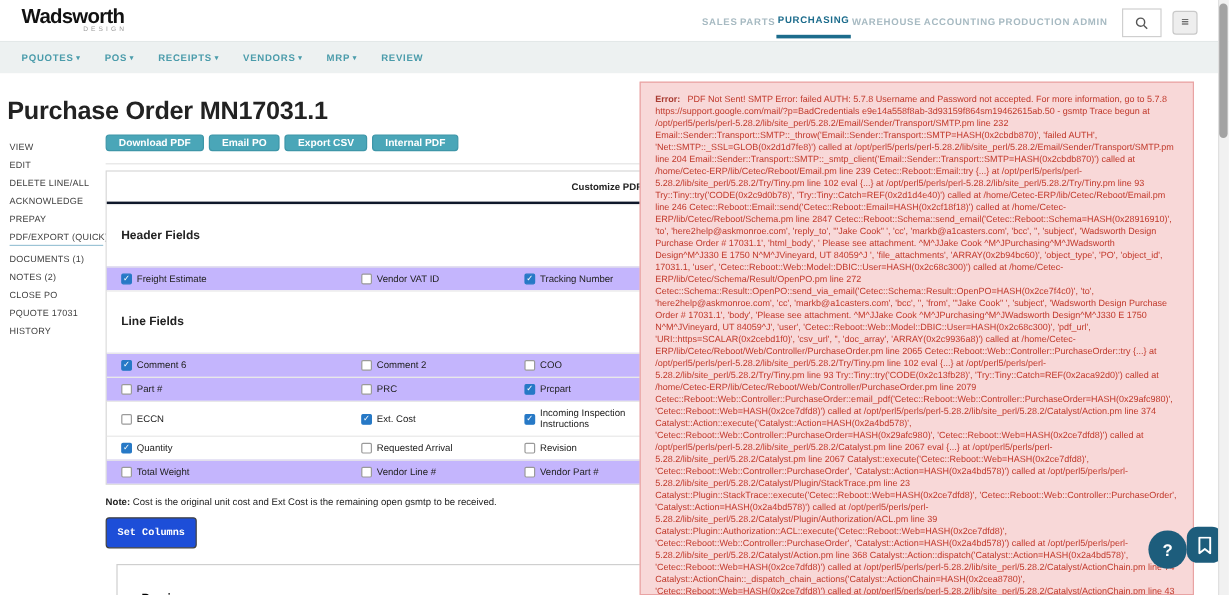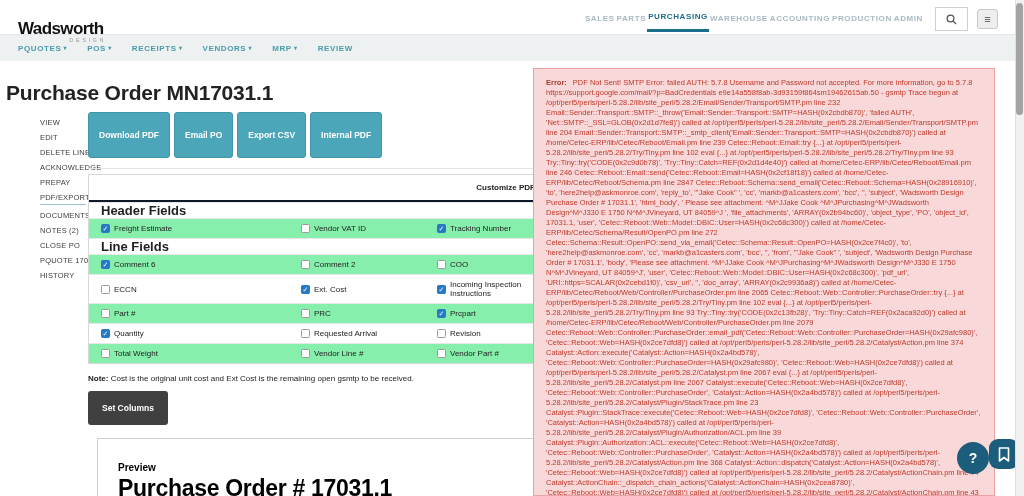--- a/index.html
+++ b/index.html
@@ -1,21 +1,21 @@
 <!DOCTYPE html>
 <html><head>
 <meta charset="utf-8">
 <style>
   * { margin:0; padding:0; box-sizing:border-box; }
   html,body { width:1024px; height:496px; overflow:hidden; background:#fff;
     font-family:"Liberation Sans", sans-serif; }
 
   
   .header { position:relative; height:34px; background:#fff; }
-  .logo { position:absolute; left:18px; top:20px; width:90px; }
+  .logo { position:absolute; left:18px; top:5px; width:90px; }
   .logo-name { font-size:17px; font-weight:bold; color:#111; letter-spacing:-0.6px; line-height:17px; }
   .logo-sub { font-size:5.5px; color:#9a9a9a; letter-spacing:2.6px; text-align:right; margin-top:0px; padding-right:2px; }
   .topnav { position:absolute; right:100px; top:0; height:34px; display:flex; align-items:center; }
   .topnav-item { font-size:8px; font-weight:bold; letter-spacing:0.6px; color:#a7bac2; text-transform:uppercase;
     padding:10px 1px 8px; cursor:pointer; }
   .topnav-item.active { color:#1c6c8c; border-bottom:3px solid #1c6c8c; }
   .searchbox { position:absolute; left:935px; top:7px; width:33px; height:24px; background:#fff;
     border:1px solid #cfcfcf; display:flex; align-items:center; justify-content:center; }
   .hamburger { position:absolute; left:977px; top:9px; width:21px; height:20px; background:#eee;
     border:1px solid #c9c9c9; border-radius:3px; color:#444; font-size:11px; line-height:18px; text-align:center; }
@@ -23,43 +23,43 @@
   
   .subnav { height:27px; background:#edf1f1; border-top:1px solid #e3e8e8; display:flex; align-items:center;
     padding-left:18px; gap:20px; }
   .subnav-item { font-size:8px; font-weight:bold; letter-spacing:0.6px; color:#4b9cab; text-transform:uppercase; cursor:pointer; }
   .subnav-item .caret { font-size:6px; vertical-align:1px; }
 
   
   .page-title { margin:20px 0 0 6px; font-size:21px; font-weight:bold; color:#222; letter-spacing:-0.2px; }
 
   .sidebar { position:absolute; left:8px; top:118px; width:78px; }
-  .sidebar-item { font-size:7.5px; color:#3d3d3d; margin-bottom:6px; letter-spacing:0.2px; cursor:pointer; white-space:nowrap;margin-left:32px; }
+  .sidebar-item { font-size:7.5px; color:#3d3d3d; margin-bottom:6px; letter-spacing:0.2px; cursor:pointer; white-space:nowrap; }
   .sidebar-item.active { padding-bottom:2px; border-bottom:1px solid #9cc4d6; }
 
   .main { position:absolute; left:88px; top:112px; width:460px; }
   .btn-row { display:flex; gap:4px; }
   .btn-teal { background:#4aa6b8; border:1px solid #3e96a8; color:#fff; font-weight:bold; font-size:8.5px;
-    padding:17px 10px; border-radius:3px; cursor:pointer; font-family:inherit; }
+    padding:1px 10px; border-radius:3px; cursor:pointer; font-family:inherit; }
   .rule { border:none; border-top:1px solid #e4e4e4; margin:10px 0 5px; }
 
   .panel { border:1px solid #d8d8d8; background:#fff; }
   .panel-header { font-size:8px; font-weight:bold; color:#222; padding:8px 12px; border-bottom:2px solid #0f172a;text-align:right; }
-  .sec-title { font-size:13px; font-weight:bold; color:#222; padding:0 12px; border-top:1px solid #e8e8e8; background:#fff; }
+  .sec-title { font-size:10px; font-weight:bold; color:#222; padding:20px 12px; border-top:1px solid #e8e8e8; background:#fff; }
   .field-row { display:grid; grid-template-columns:200px 136px 1fr; padding:5px 12px; border-top:1px solid #e8e8e8; }
-  .field-row.striped { background:#86efac; }
+  .field-row.striped { background:#c4b5fd; }
   .field { display:flex; align-items:center; gap:4px; font-size:8px; color:#222; }
   .cb { width:9px; height:9px; border:1px solid #9a9a9a; border-radius:1.5px; background:#fff; flex:0 0 auto;
     display:flex; align-items:center; justify-content:center; cursor:pointer; }
   .cb.checked { background:#2779c6; border-color:#2779c6; color:#fff; font-size:7px; line-height:7px; }
   .cb.checked::after { content:"✓"; }
 
   .note { font-size:8px; color:#222; margin:10px 0 8px; }
-  .btn-orange { background:#404040; border:5px solid #404040; color:#fff; font-weight:bold; font-size:8.5px;
-    padding:7px 9px; border-radius:3px; cursor:pointer; font-family:Liberation Sans, sans-serif; }
+  .btn-orange { background:#1d4ed8; border:1px solid #404040; color:#fff; font-weight:bold; font-size:8.5px;
+    padding:7px 9px; border-radius:3px; cursor:pointer; font-family:Liberation Mono, monospace; }
 
   .preview-box { margin:13px 0 0 9px; width:448px; height:120px; border:1px solid #cfcfcf; background:#fff;
     padding:23px 0 0 20px; overflow:hidden; }
   .preview-label { font-size:10px; font-weight:bold; color:#000; }
   .preview-title { font-size:23px; font-weight:bold; color:#000; margin:2px 0 4px; letter-spacing:-0.3px; }
   .preview-meta { font-size:9px; color:#222; line-height:11px; }
 
   
   .error-box { position:absolute; left:533px; top:68px; width:462px; height:428px; background:#f8d8d8;
     border:1px solid #e9a3a3; padding:9px 12px; overflow:hidden; }
@@ -160,46 +160,46 @@
           </div>
           <div class="field">
             <span class="cb"></span>
             <span>Comment 2</span>
           </div>
           <div class="field">
             <span class="cb"></span>
             <span>COO</span>
           </div>
         </div>
+        <div class="field-row striped">
+          <div class="field">
+            <span class="cb"></span>
+            <span>Part #</span>
+          </div>
+          <div class="field">
+            <span class="cb"></span>
+            <span>PRC</span>
+          </div>
+          <div class="field">
+            <span class="cb checked"></span>
+            <span>Prcpart</span>
+          </div>
+        </div>
         <div class="field-row">
           <div class="field">
             <span class="cb"></span>
             <span>ECCN</span>
           </div>
           <div class="field">
             <span class="cb checked"></span>
             <span>Ext. Cost</span>
           </div>
           <div class="field">
             <span class="cb checked"></span>
             <span>Incoming Inspection Instructions</span>
-          </div>
-        </div>
-        <div class="field-row striped">
-          <div class="field">
-            <span class="cb"></span>
-            <span>Part #</span>
-          </div>
-          <div class="field">
-            <span class="cb"></span>
-            <span>PRC</span>
-          </div>
-          <div class="field">
-            <span class="cb checked"></span>
-            <span>Prcpart</span>
           </div>
         </div>
         <div class="field-row">
           <div class="field">
             <span class="cb checked"></span>
             <span>Quantity</span>
           </div>
           <div class="field">
             <span class="cb"></span>
             <span>Requested Arrival</span>

